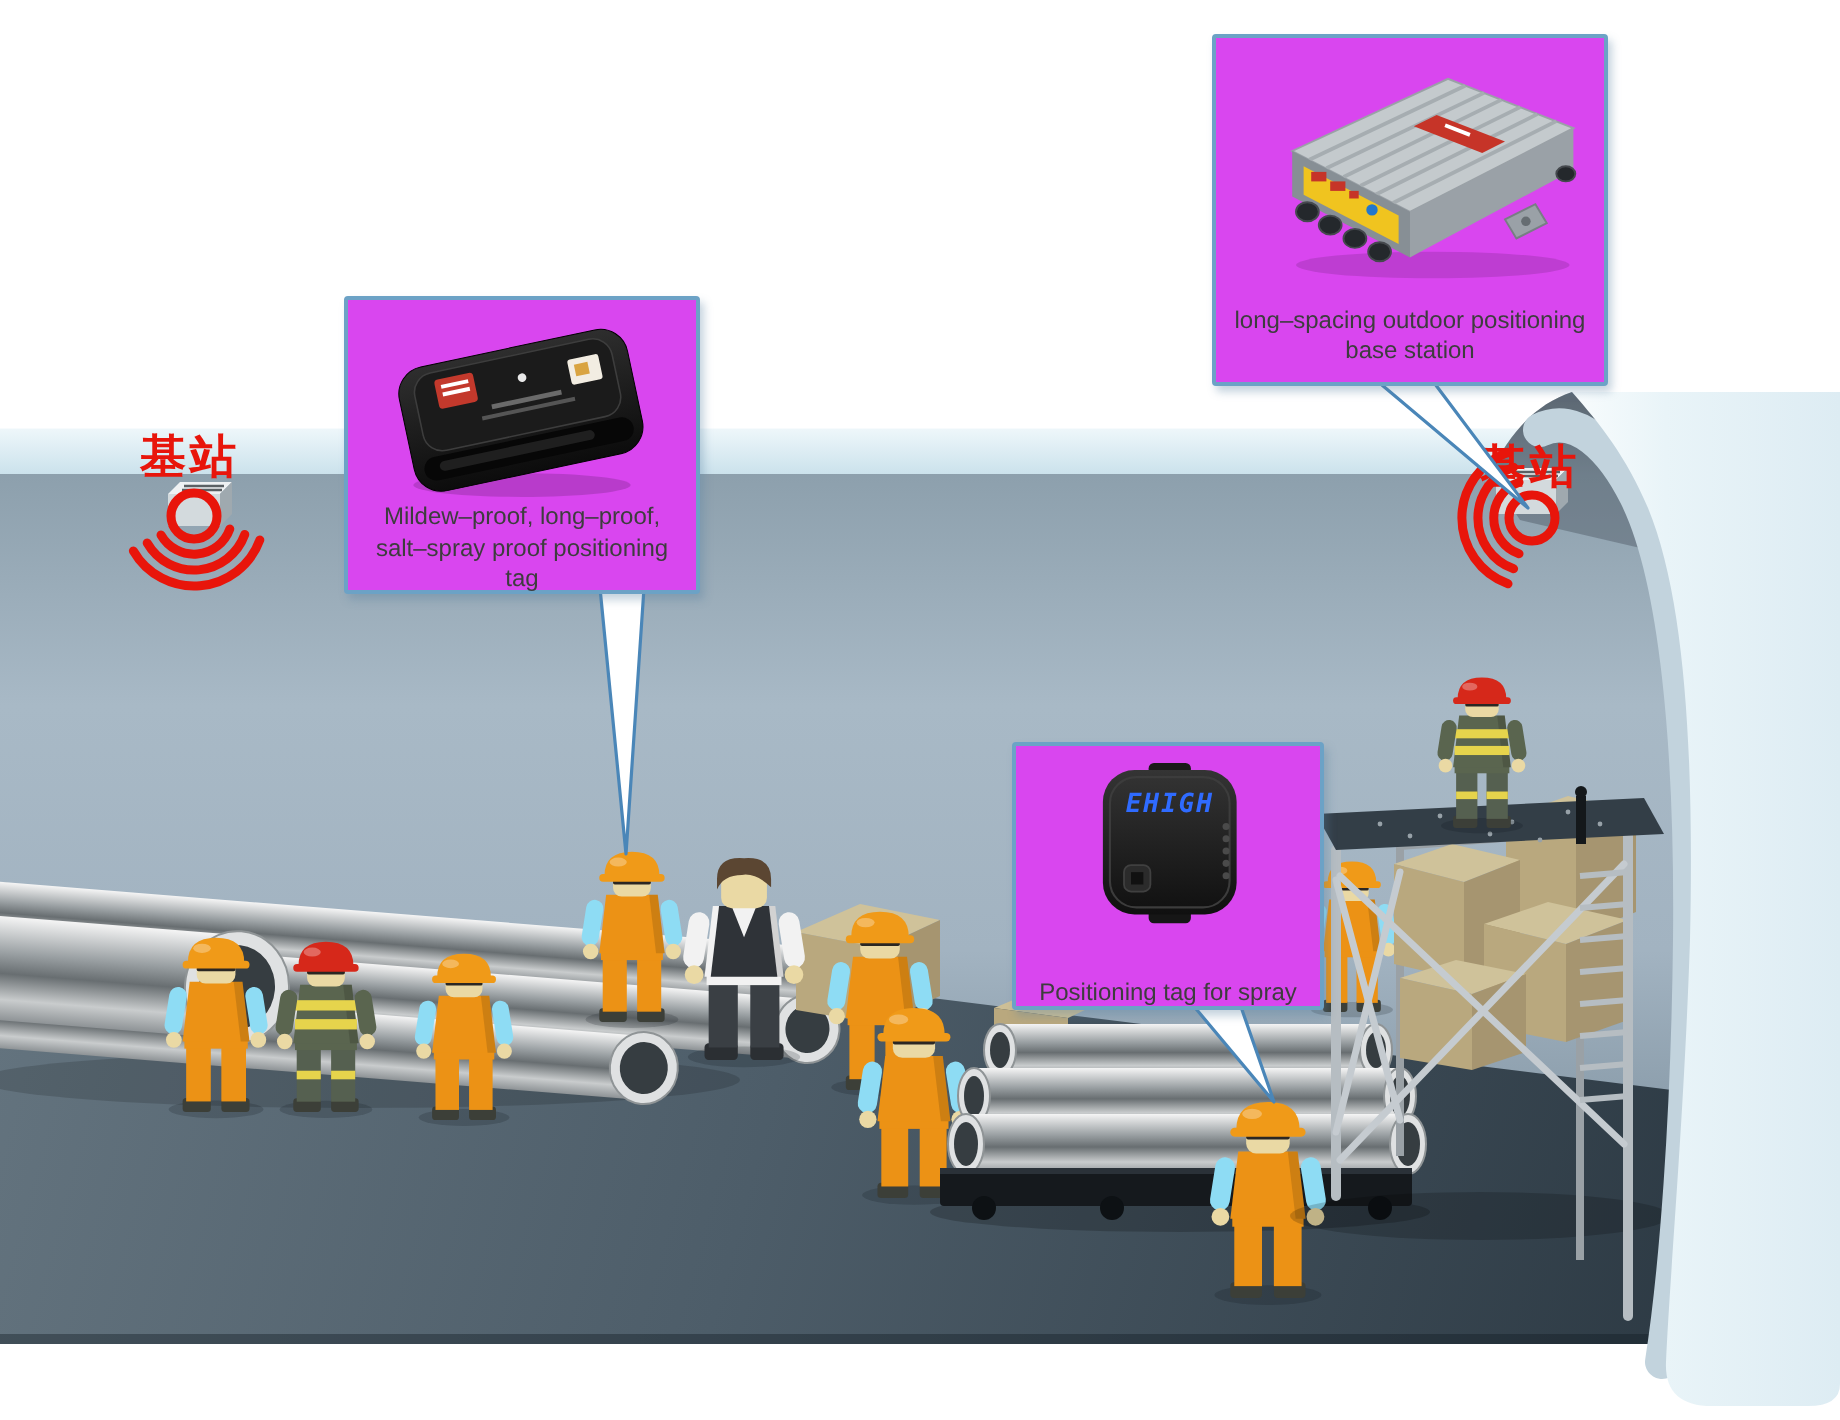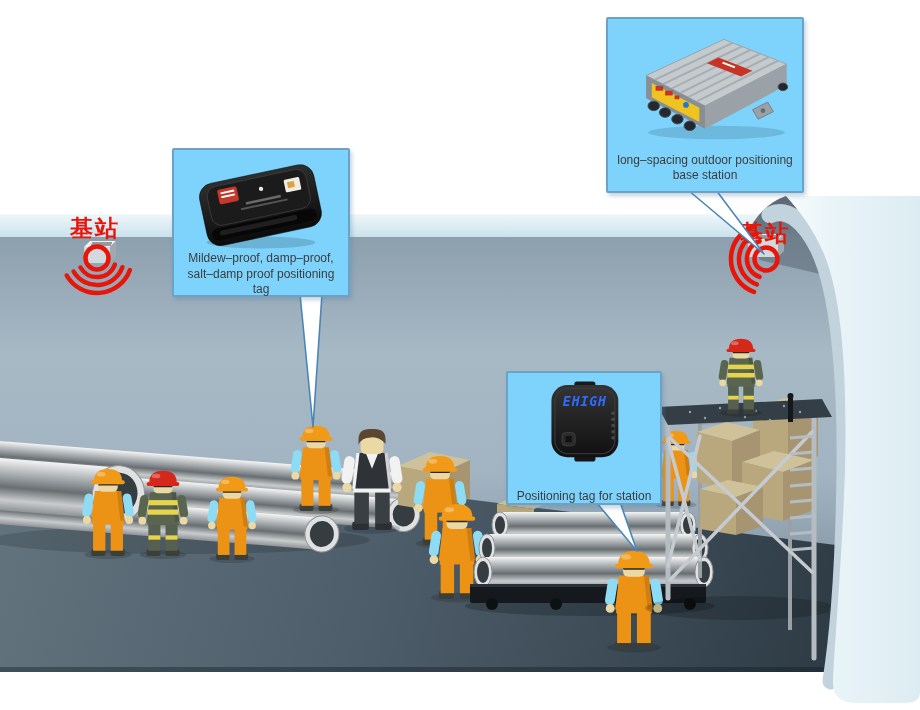--- a/index.html
+++ b/index.html
@@ -1,19 +1,19 @@
 <!DOCTYPE html>
 <html><head>
 <meta charset="utf-8">
 <style>
   html,body{margin:0;padding:0;background:#ffffff;}
   .stage{position:relative;width:920px;height:710px;background:#ffffff;overflow:hidden;
          font-family:"Liberation Sans",sans-serif;}
   .stage svg.scene{position:absolute;left:0;top:0;}
-  .callout{position:absolute;background:#7dd3fc;border:2px solid #6ca2c6;border-radius:2px;
+  .callout{position:absolute;background:#d946ef;border:2px solid #6ca2c6;border-radius:2px;
            box-shadow:2px 3px 4px rgba(90,130,160,0.35);box-sizing:border-box;
            display:flex;flex-direction:column;align-items:center;justify-content:space-between;
            padding:5px 3px 7px 3px;text-align:center;}
   .callout .label{font-size:12px;line-height:1.3;color:#3d3d3d;padding:0 2px;}
   #callout-sealed-tag{left:172px;top:148px;width:178px;height:149px;}
   #callout-base-station{left:606px;top:17px;width:198px;height:176px;}
   #callout-helmet-tag{left:506px;top:371px;width:156px;height:134px;gap:23px;}
   .devimg{flex:0 0 auto;}
 </style>
 </head>
@@ -468,21 +468,21 @@
           <rect x="47" y="33" width="14" height="2" fill="#ffffff"></rect>
       <rect x="112" y="30" width="16" height="13" rx="1.5" fill="#f2ede2"></rect>
       <rect x="115" y="33" width="7" height="6" fill="#d9a441"></rect>
       <circle cx="88" cy="34" r="2.2" fill="#e9e9e9"></circle>
       <rect x="70" y="44" width="36" height="2.5" fill="#6a6a6a"></rect>
       <rect x="64" y="49" width="48" height="2" fill="#555555"></rect>
       <rect x="30" y="64" width="108" height="12" rx="6" fill="#070707"></rect>
       <rect x="38" y="67" width="80" height="5" rx="2.5" fill="#1f1f1f"></rect>
     </g>
   </svg>
-  <div class="label">Mildew–proof, damp–proof, salt–damp proof positioning tag</div>
+  <div class="label">Mildew–proof, long–proof, salt–spray proof positioning tag</div>
 </div>
 
 <div class="callout" id="callout-base-station">
   <svg class="devimg" width="190" height="122" viewBox="0 0 200 124">
     <ellipse cx="112" cy="112" rx="72" ry="7" fill="rgba(0,0,0,0.12)"></ellipse>
     <polygon points="38,52 120,14 186,40 100,84" fill="#c4cacd" stroke="#9aa1a6" stroke-width="1"></polygon>
     <g stroke="#a6adb1" stroke-width="2">
       <line x1="129" y1="17.7" x2="47" y2="56.6"></line>
           <line x1="139" y1="21.4" x2="56" y2="61.1"></line>
       <line x1="148" y1="25.1" x2="65" y2="65.7"></line>
@@ -530,16 +530,16 @@
     <g fill="#4a4a4a">
           <circle cx="88" cy="40" r="2"></circle>
           <circle cx="88" cy="47" r="2"></circle>
       <circle cx="88" cy="54" r="2"></circle>
           <circle cx="88" cy="61" r="2"></circle>
           <circle cx="88" cy="68" r="2"></circle>
         </g>
     <rect x="30" y="62" width="15" height="15" rx="4" fill="#2b2b2b" stroke="#404040"></rect>
     <rect x="34" y="66" width="7" height="7" fill="#111111"></rect>
   </svg>
-  <div class="label">Positioning tag for station</div>
+  <div class="label">Positioning tag for spray</div>
 </div>
 
 </div>
 
 </body></html>

